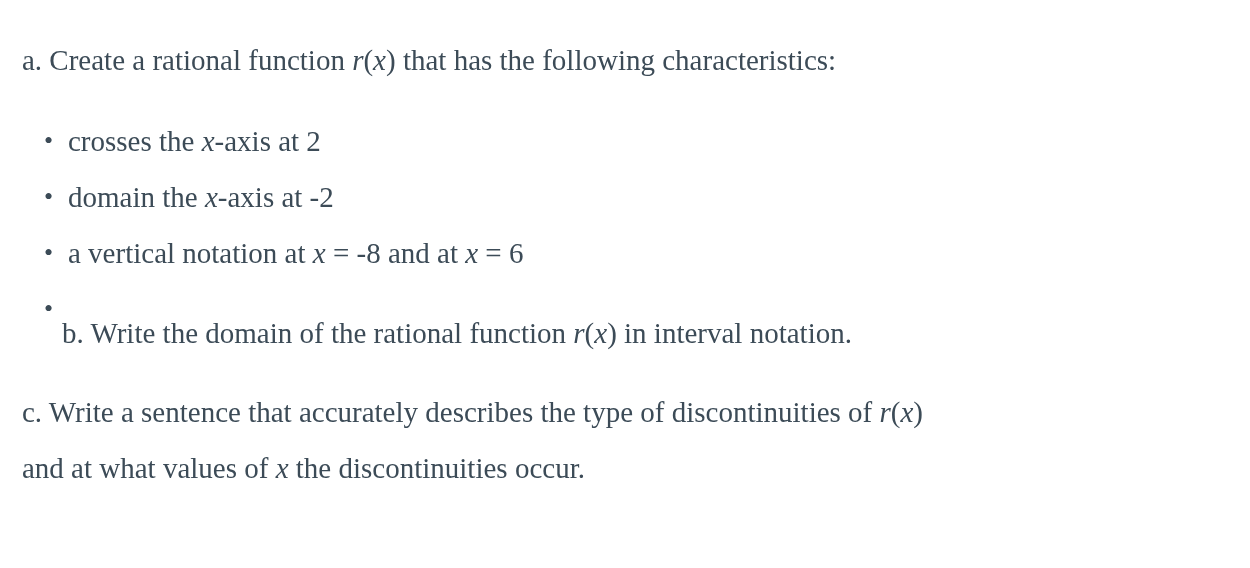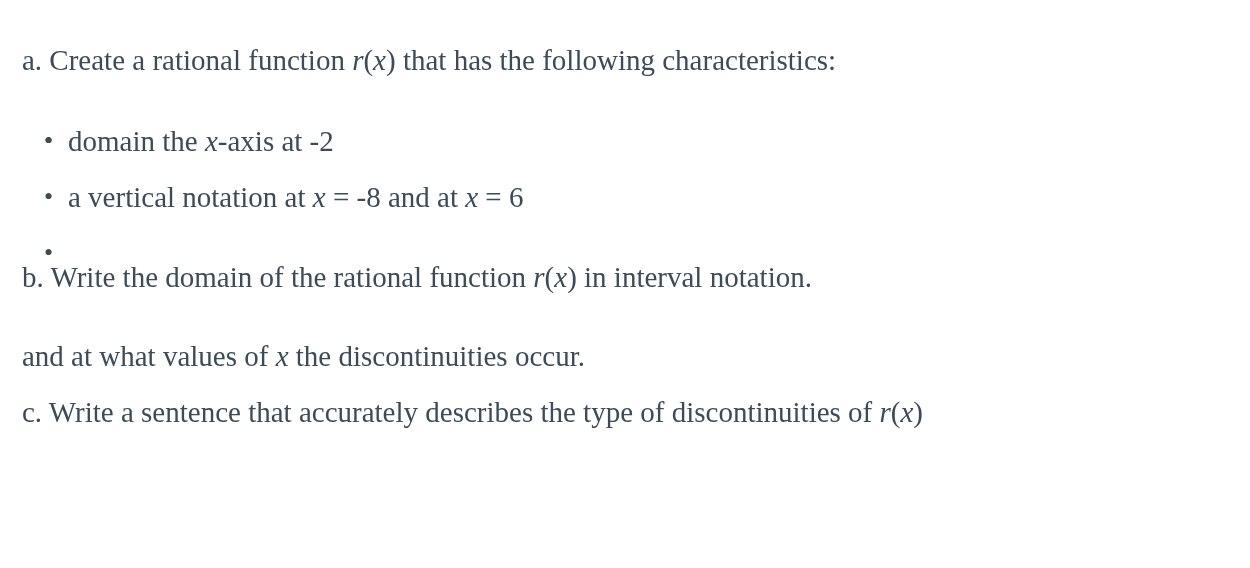--- a/index.html
+++ b/index.html
@@ -34,47 +34,47 @@
     padding-left: 46px;
     white-space: nowrap;
   }
   .bullet-item .dot {
     position: absolute;
     left: 22px;
     top: 0;
     font-size: 26px;
     line-height: 56px;
   }
-  .para-b { margin-top: 24px; }
+  .para-b { margin-top: 24px; margin-left: 40px; }
   .para-c { margin-top: 23px; }
   .line { white-space: nowrap; }
   .it { font-style: italic; }
 </style>
 </head>
 <body>
 
 <div class="page">
 
   <p class="para para-a"><span>a. Create a rational function </span><span class="it">r</span><span>(</span><span class="it">x</span><span>) that has the following characteristics:</span></p>
 
   <ul class="bullet-list">
     <li class="bullet-item">
-      <span class="dot">•</span>
+      <span class="dot">•</span><span><span>crosses the </span><span class="it">x</span><span>-axis at 2</span></span>
     </li>
     <li class="bullet-item">
       <span class="dot">•</span><span><span>domain the </span><span class="it">x</span><span>-axis at -2</span></span>
     </li>
     <li class="bullet-item">
       <span class="dot">•</span><span><span>a vertical notation at </span><span class="it">x</span><span> = -8 and at </span><span class="it">x</span><span> = 6</span></span>
     </li>
     <li class="bullet-item">
       <span class="dot">•</span>
     </li>
   </ul>
 
   <p class="para para-b"><span>b. Write the domain of the rational function </span><span class="it">r</span><span>(</span><span class="it">x</span><span>) in interval notation.</span></p>
 
   <div class="para-c">
+    <div class="line"><span>c. Write a sentence that accurately describes the type of discontinuities of </span><span class="it">r</span><span>(</span><span class="it">x</span><span>)</span></div>
     <div class="line"><span>and at what values of </span><span class="it">x</span><span> the discontinuities occur.</span></div>
-    <div class="line"><span>c. Write a sentence that accurately describes the type of discontinuities of </span><span class="it">r</span><span>(</span><span class="it">x</span><span>)</span></div>
   </div>
 
 </div>
 
 </body></html>

